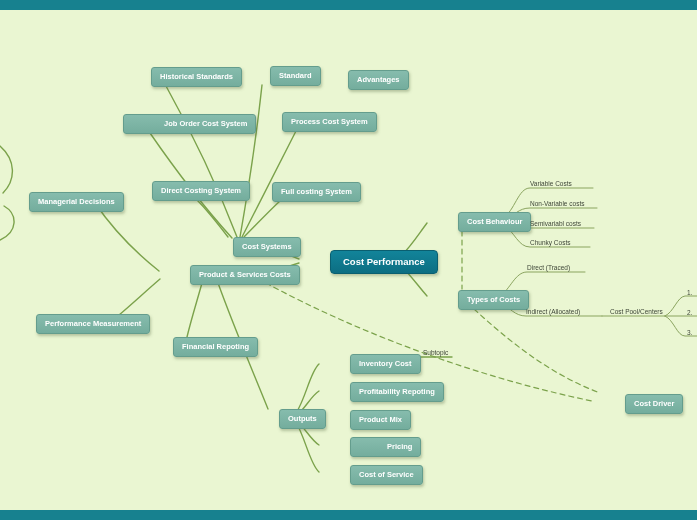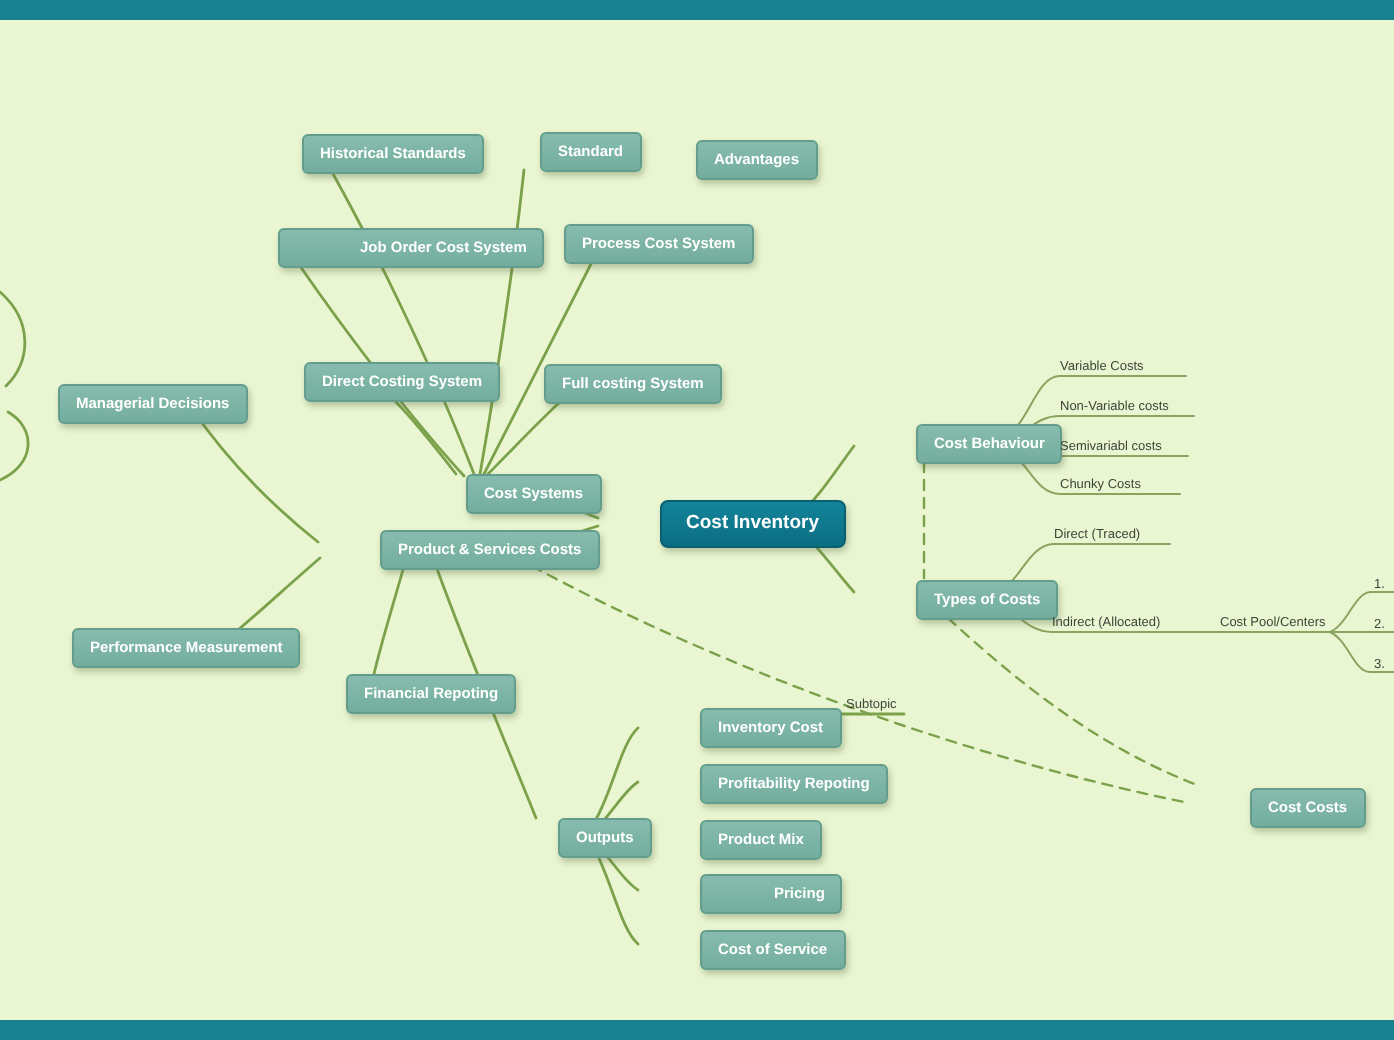--- a/index.html
+++ b/index.html
@@ -84,43 +84,43 @@
     <path d="M 665,316 L 685,316 L 697,316"></path>
     <path d="M 665,316 C 674,320 677,336 685,336 L 697,336"></path>
   </g>
   <g fill="none" stroke="#7ba24b" stroke-width="1.2" stroke-dasharray="5,4" stroke-linecap="round">
     <path d="M 462,231 L 462,289"></path>
     <path d="M 266,283 C 360,334 480,378 592,401"></path>
     <path d="M 474,309 C 512,344 552,375 600,393"></path>
   </g>
 </svg>
 
-<div class="node central" style="left:299px;top:250px;">Cost Inventory</div>
+<div class="node central" style="left:299px;top:250px;">Cost Performance</div>
 
 <div class="node" style="left:120px;top:67px;">Historical Standards</div>
 <div class="node" style="left:239px;top:66px;">Standard</div>
 <div class="node" style="left:317px;top:70px;">Advantages</div>
-<div class="node" style="left:108px;top:114px;padding-left:40px;">Job Order Cost System</div>
+<div class="node" style="left:92px;top:114px;padding-left:40px;">Job Order Cost System</div>
 <div class="node" style="left:251px;top:112px;">Process Cost System</div>
 <div class="node" style="left:121px;top:181px;">Direct Costing System</div>
 <div class="node" style="left:241px;top:182px;">Full costing System</div>
 <div class="node" style="left:-2px;top:192px;">Managerial Decisions</div>
 <div class="node" style="left:202px;top:237px;">Cost Systems</div>
 <div class="node" style="left:159px;top:265px;">Product &amp; Services Costs</div>
 <div class="node" style="left:5px;top:314px;">Performance Measurement</div>
 <div class="node" style="left:142px;top:337px;">Financial Repoting</div>
 <div class="node" style="left:248px;top:409px;">Outputs</div>
 <div class="node" style="left:319px;top:354px;">Inventory Cost</div>
 <div class="node" style="left:319px;top:382px;">Profitability Repoting</div>
 <div class="node" style="left:319px;top:410px;">Product Mix</div>
 <div class="node" style="left:319px;top:437px;padding-left:36px;">Pricing</div>
 <div class="node" style="left:319px;top:465px;">Cost of Service</div>
 <div class="node" style="left:427px;top:212px;">Cost Behaviour</div>
 <div class="node" style="left:427px;top:290px;text-align:center;">Types of Costs</div>
-<div class="node" style="left:594px;top:394px;">Cost Costs</div>
+<div class="node" style="left:594px;top:394px;">Cost Driver</div>
 
 <div class="leaf" style="left:530px;top:180px;">Variable Costs</div>
 <div class="leaf" style="left:530px;top:200px;">Non-Variable costs</div>
 <div class="leaf" style="left:530px;top:220px;">Semivariabl costs</div>
 <div class="leaf" style="left:530px;top:239px;">Chunky Costs</div>
 <div class="leaf" style="left:527px;top:264px;">Direct (Traced)</div>
 <div class="leaf" style="left:526px;top:308px;">Indirect (Allocated)</div>
 <div class="leaf" style="left:610px;top:308px;">Cost Pool/Centers</div>
 <div class="leaf" style="left:687px;top:289px;">1.</div>
 <div class="leaf" style="left:687px;top:309px;">2.</div>

